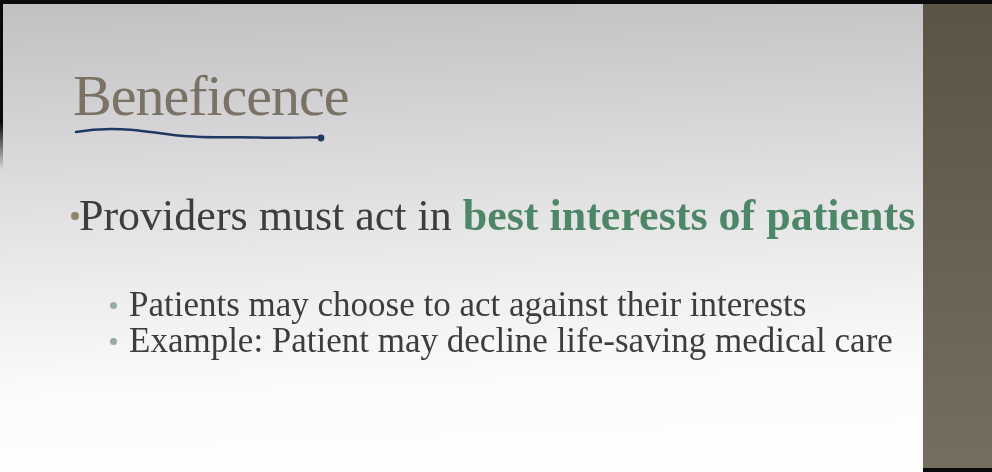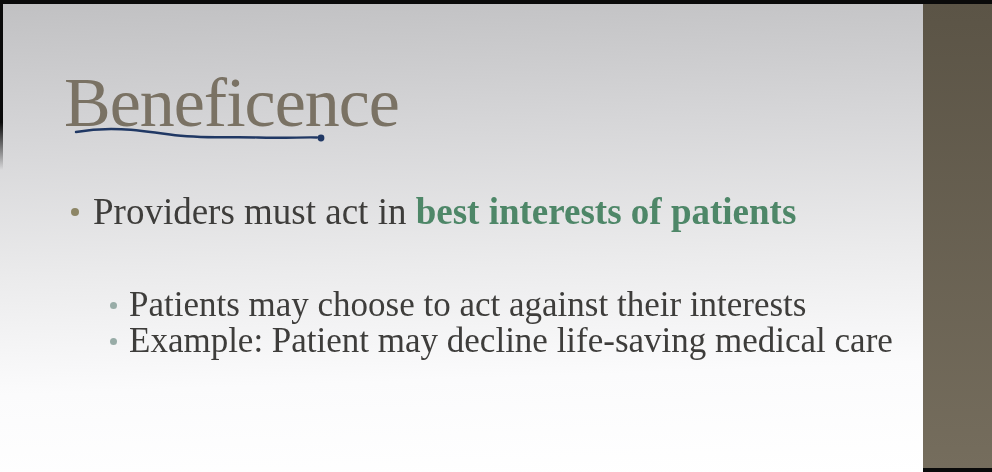--- a/index.html
+++ b/index.html
@@ -34,34 +34,34 @@
     position: absolute; left: 923px; top: 4px; width: 69px; height: 464px;
     background: linear-gradient(180deg,
       var(--band-top, #5b5446) 0%,
       var(--band-bottom, #756d5d) 100%);
   }
   .band-foot {
     position: absolute; left: 923px; top: 468px; width: 69px; height: 4px;
     background: var(--edge-black, #0a0a0a);
   }
   .title {
-    position: absolute; left: 64px; top: 64px;
-    font-size: 70px; line-height: 1.1;
+    position: absolute; left: 73px; top: 64px;
+    font-size: 58px; line-height: 1.1;
     letter-spacing: -1px;
     color: var(--title-text, #7a7264);
     white-space: nowrap;
   }
   .ink { position: absolute; left: 72px; top: 125px; }
   .row {
     position: absolute;
     display: flex; align-items: center;
     color: var(--body-text, #3e3d3b);
     white-space: nowrap;
   }
-  .row.l1 { left: 71px; gap: 14px; font-size: 37px; line-height: 1.2; }
+  .row.l1 { left: 71px; font-size: 44px; line-height: 1.2; }
   .row.l2 { left: 110px; gap: 12px; font-size: 35px; line-height: 1.2; }
   .dot { display: inline-block; border-radius: 50%; flex: 0 0 auto; }
   .d1 { width: 8px; height: 8px; background: var(--bullet-l1, #8d8666); }
   .d2 { width: 7px; height: 7px; background: var(--bullet-l2, #98aca7); }
   .em { font-weight: bold; color: var(--emphasis-green, #4e8768); }
 </style>
 </head>
 <body>
 
 <div class="stage">

